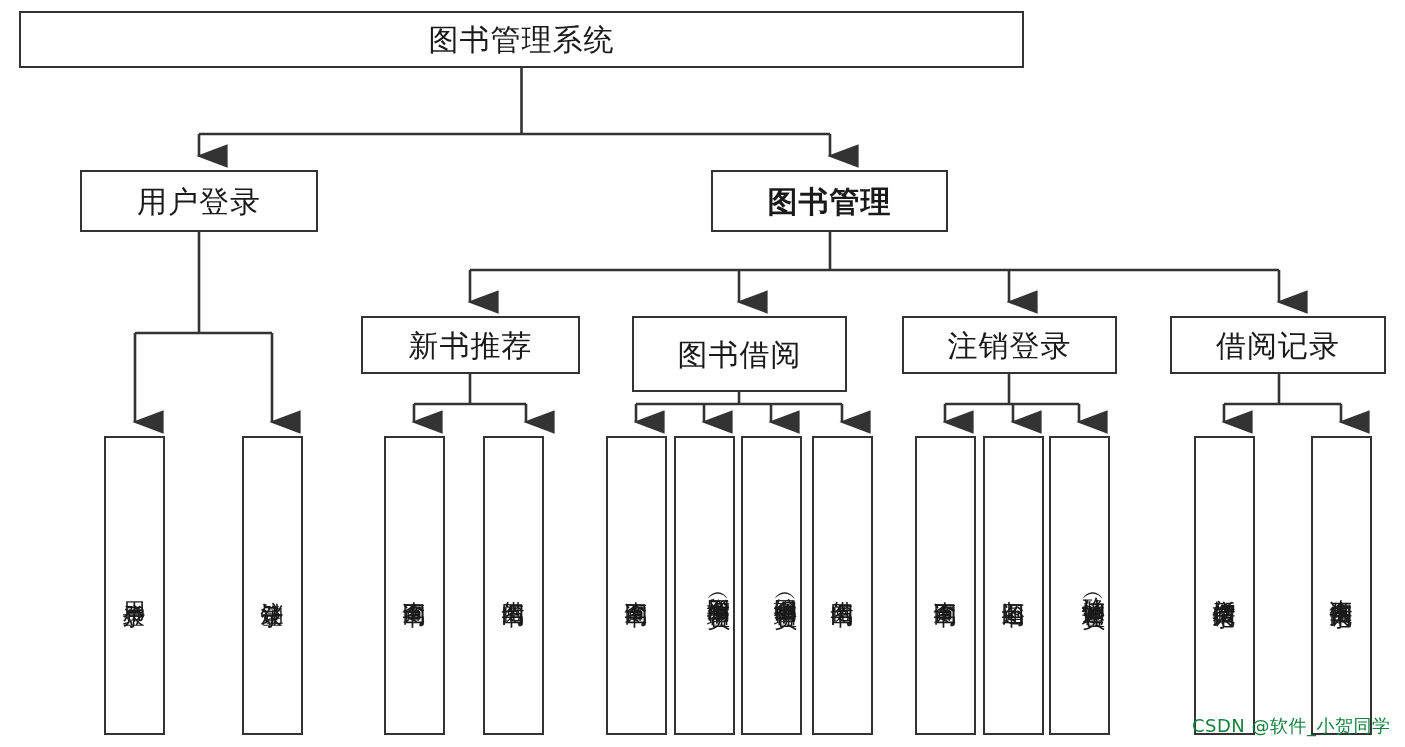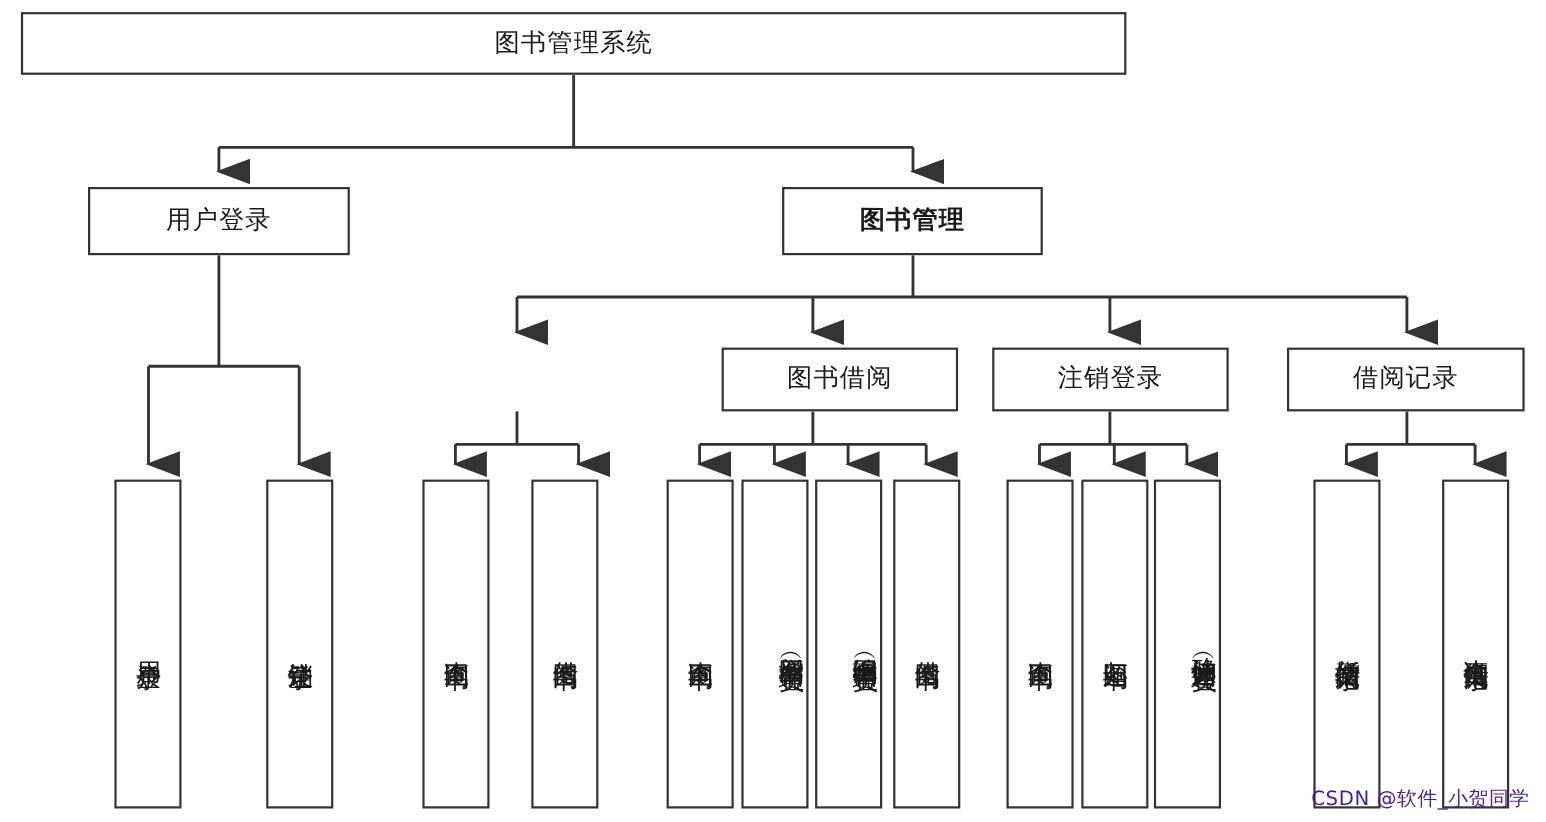--- a/index.html
+++ b/index.html
@@ -29,41 +29,41 @@
     position: absolute;
     box-sizing: border-box;
     border: 2.5px solid #333333;
     background: #ffffff;
     display: flex;
     align-items: center;
     justify-content: center;
     color: #1a1a1a;
   }
   .node-h {
-    font-size: 23px;
+    font-size: 30px;
     letter-spacing: 1px;
     line-height: 1.1;
     white-space: nowrap;
   }
   .node-v {
     writing-mode: vertical-rl;
     text-orientation: upright;
     font-size: 23px;
     line-height: 1.22;
     letter-spacing: 1.5px;
     padding: 4px 0;
     text-align: center;
   }
   .node-v.top-aligned {
     align-items: flex-start;
   }
   .watermark {
     position: absolute;
     font-size: 18px;
-    color: #4c1d95;
+    color: #15803d;
     white-space: nowrap;
     letter-spacing: 0.5px;
   }
 </style>
 </head>
 <body>
 
 <div id="canvas">
 
   <svg class="wires" viewBox="0 0 1405 747" xmlns="http://www.w3.org/2000/svg">
@@ -117,21 +117,22 @@
       <path d="M 1224 404 L 1224 422" marker-end="url(#arrow)"></path>
       <path d="M 1341 404 L 1341 422" marker-end="url(#arrow)"></path>
     </g>
   </svg>
 
   <div class="node node-h" style="left:19px; top:11px; width:1005px; height:57px;">图书管理系统</div>
 
   <div class="node node-h" style="left:80px; top:170px; width:238px; height:62px;">用户登录</div>
   <div class="node node-h" style="left:711px; top:170px; width:237px; height:62px;font-weight:bold;">图书管理</div>
 
-  <div class="node node-h" style="left:632px; top:316px; width:215px; height:58px;margin-left:24px;">图书借阅</div>
+  <div class="node node-h" style="left:361px; top:316px; width:219px; height:58px;">新书推荐</div>
+  <div class="node node-h" style="left:632px; top:316px; width:215px; height:76px;">图书借阅</div>
   <div class="node node-h" style="left:902px; top:316px; width:215px; height:58px;">注销登录</div>
   <div class="node node-h" style="left:1170px; top:316px; width:216px; height:58px;">借阅记录</div>
 
   <div class="node node-v" style="left:104px; top:436px; width:61px; height:299px;">用户登录</div>
   <div class="node node-v" style="left:242px; top:436px; width:61px; height:299px;">注销登录</div>
 
   <div class="node node-v" style="left:384px; top:436px; width:61px; height:299px;">查询图书</div>
   <div class="node node-v" style="left:483px; top:436px; width:61px; height:299px;">借阅图书</div>
 
   <div class="node node-v" style="left:606px; top:436px; width:61px; height:299px;">查询图书</div>

